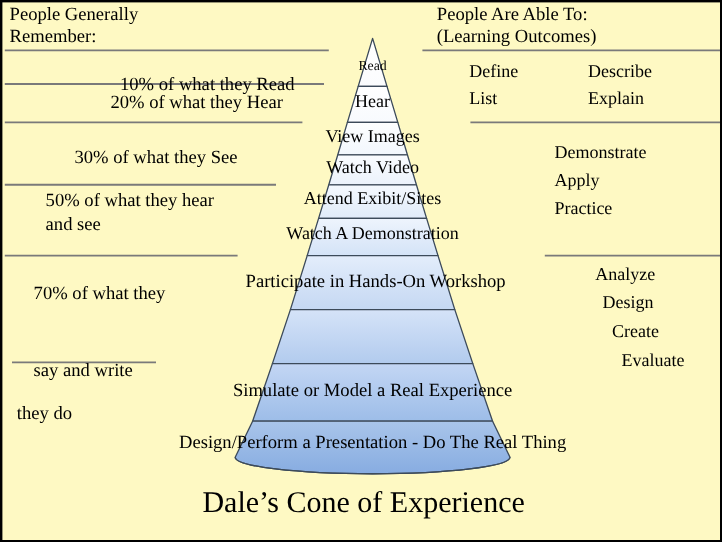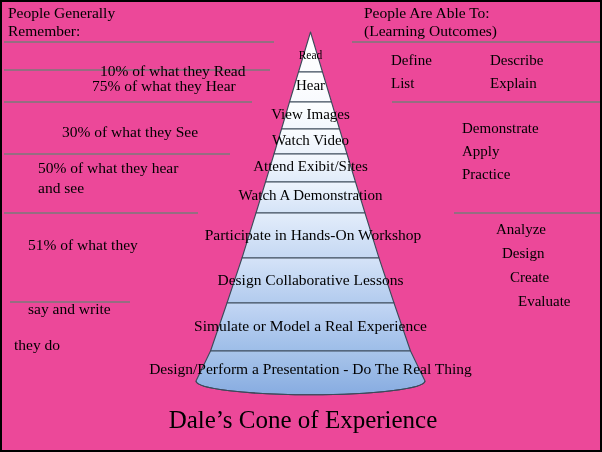--- a/index.html
+++ b/index.html
@@ -1,21 +1,21 @@
 <!DOCTYPE html>
 <html><head>
 <meta charset="utf-8">
 <style>
   html,body{margin:0;padding:0;background:#ffffff;}
   #page{
     position:relative;
     width:602px;height:452px;
     box-sizing:border-box;
     border:2px solid #000000;
-    background:#ec4899;
+    background:#fef9c3;
     overflow:hidden;
     font-family:"Liberation Serif","DejaVu Serif",serif;
     color:#000000;
   }
   .svglayer{position:absolute;left:0;top:0;width:602px;height:452px;}
   .txt{position:absolute;white-space:nowrap;line-height:1.12;}
 
   
   .hdr{font-size:15.5px;}
 
@@ -124,27 +124,27 @@
     <path fill="none" stroke="#3c4a5a" stroke-width="1.1" d="M194.0,379 A 108 13 0 0 0 423.0,379"></path>
   </svg>
 
   <div class="txt hdr" style="left:6px;  top:2px;">People Generally</div>
   <div class="txt hdr" style="left:6px;  top:20px;">Remember:</div>
 
   <div class="txt hdr" style="left:362px; top:2px;">People Are Able To:</div>
   <div class="txt hdr" style="left:362px; top:20px;">(Learning Outcomes)</div>
 
   <div class="txt pct" style="left:98px; top:60px;">10% of what they Read</div>
-  <div class="txt pct" style="left:90px; top:75px;">75% of what they Hear</div>
+  <div class="txt pct" style="left:90px; top:75px;">20% of what they Hear</div>
   <div class="txt pct" style="left:60px; top:121px;">30% of what they See</div>
 
   <div class="txt pct" style="left:36px; top:157px;">50% of what they hear</div>
   <div class="txt pct" style="left:36px; top:177px;">and see</div>
 
-  <div class="txt pct" style="left:26px; top:234px;">51% of what they</div>
+  <div class="txt pct" style="left:26px; top:234px;">70% of what they</div>
   <div class="txt pct" style="left:26px; top:255px;margin-top:43px;">say and write</div>
 
   <div class="txt pct" style="left:12px; top:334px;">they do</div>
 
   <div class="txt out" style="left:389px; top:50px;">Define</div>
   <div class="txt out" style="left:389px; top:73px;">List</div>
   <div class="txt out" style="left:488px; top:50px;">Describe</div>
   <div class="txt out" style="left:488px; top:73px;">Explain</div>
 
   <div class="txt out" style="left:460px; top:118px;">Demonstrate</div>
@@ -156,19 +156,18 @@
   <div class="txt out" style="left:508px; top:267px;">Create</div>
   <div class="txt out" style="left:516px; top:291px;">Evaluate</div>
 
   <div class="txt tier apex" style="left:208.5px; top:47px;  width:200px;">Read</div>
   <div class="txt tier" style="left:208.5px; top:75px;  width:200px;">Hear</div>
   <div class="txt tier" style="left:198.5px; top:104px; width:220px;">View Images</div>
   <div class="txt tier" style="left:198.5px; top:130px; width:220px;">Watch Video</div>
   <div class="txt tier" style="left:178.5px; top:156px; width:260px;">Attend Exibit/Sites</div>
   <div class="txt tier" style="left:158.5px; top:185px; width:300px;">Watch A Demonstration</div>
   <div class="txt tier big" style="left:131px; top:224px; width:360px;">Participate in Hands-On Workshop</div>
-  <div class="txt tier big" style="left:128.5px; top:269px; width:360px;">Design Collaborative Lessons</div>
   <div class="txt tier big" style="left:108.5px; top:315px; width:400px;">Simulate or Model a Real Experience</div>
   <div class="txt tier big" style="left:88.5px;  top:358px; width:440px;">Design/Perform a Presentation - Do The Real Thing</div>
 
   <div class="txt title" style="top:404px;">Dale’s Cone of Experience</div>
 
 </div>
 
 </body></html>

